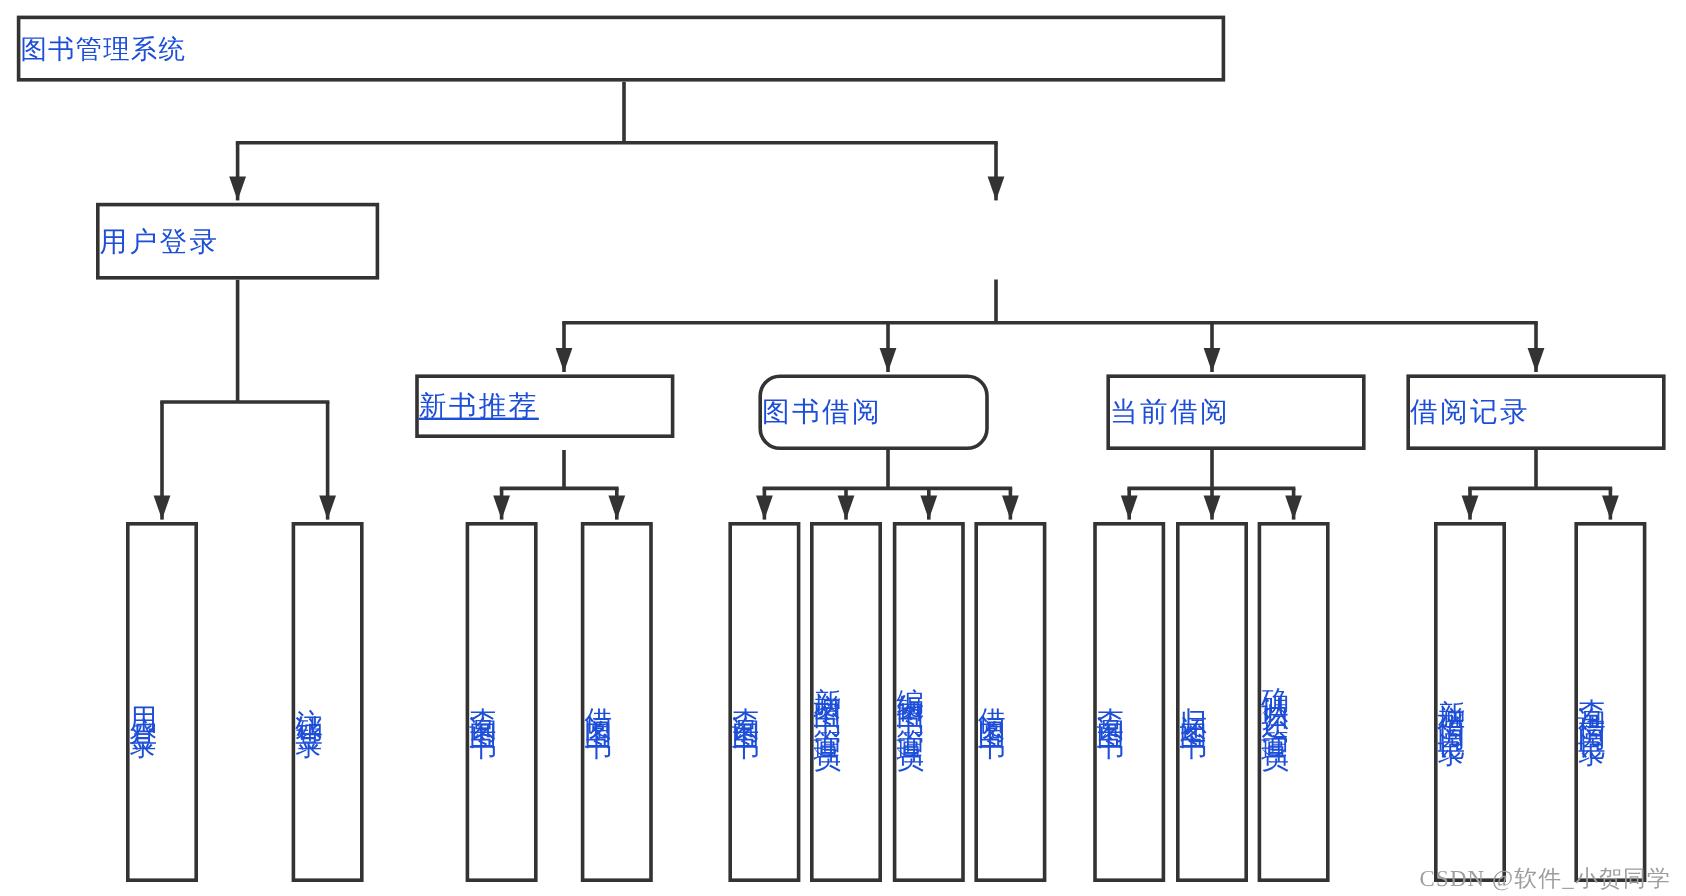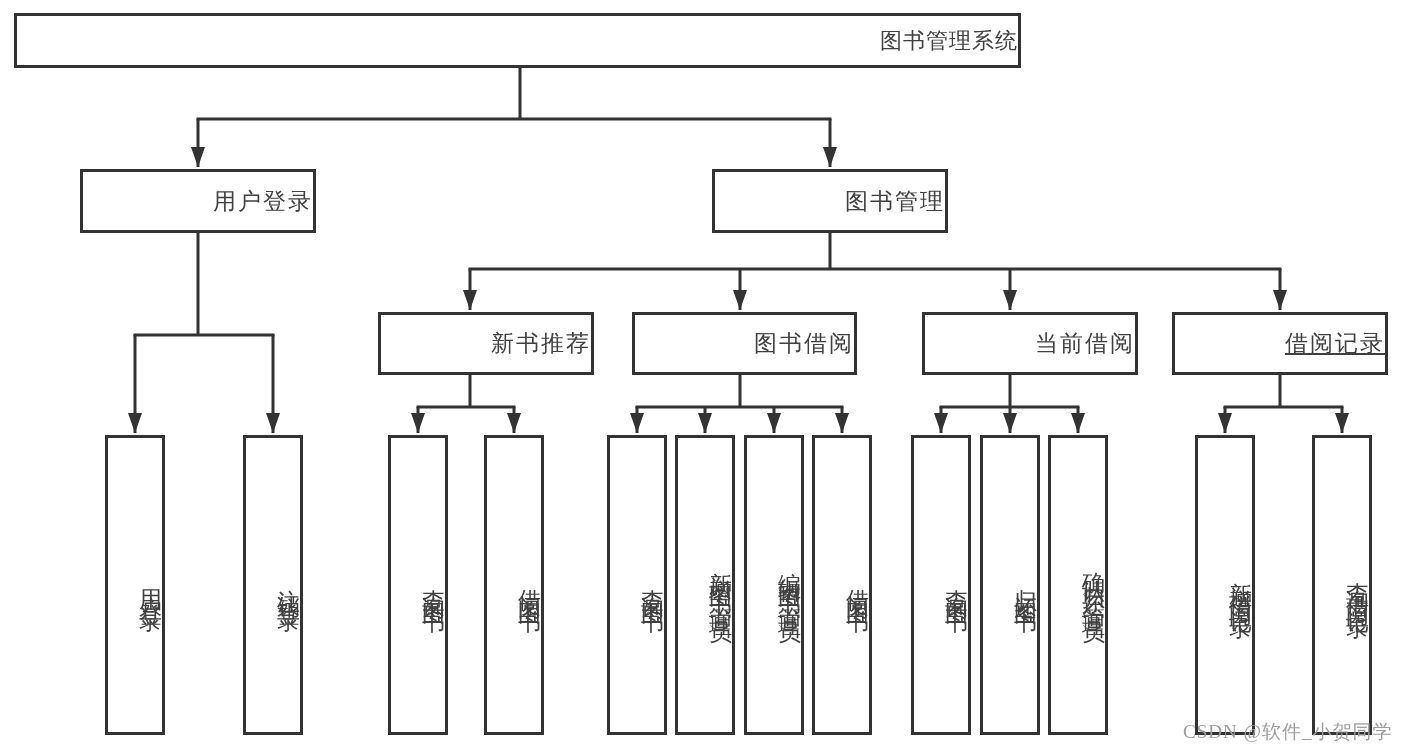--- a/index.html
+++ b/index.html
@@ -17,22 +17,22 @@
     width: 1405px; height: 747px;
     z-index: 1;
   }
   .node {
     position: absolute;
     box-sizing: border-box;
     border: 3px solid #333333;
     background: #ffffff;
     display: flex;
     align-items: center;
-    justify-content: flex-end;
-    color: #404040;
+    justify-content: flex-start;
+    color: #1d4ed8;
     z-index: 2;
   }
   .node .hlabel {
     font-size: 23px;
     letter-spacing: 2px;
     line-height: 1;
     white-space: nowrap;
   }
   .node.root .hlabel { font-size: 22px; letter-spacing: 1px; }
   .node.leaf .vlabel {
@@ -114,34 +114,31 @@
     </g>
   </svg>
 
   <div class="node root" style="left:14px; top:13px; width:1007px; height:55px;">
     <span class="hlabel">图书管理系统</span>
   </div>
 
   <div class="node" style="left:80px; top:169px; width:236px; height:64px;">
     <span class="hlabel">用户登录</span>
   </div>
-  <div class="node" style="left:712px; top:169px; width:236px; height:64px;">
-    <span class="hlabel">图书管理</span>
-  </div>
 
-  <div class="node" style="left:378px; top:312px; width:216px; height:63px;">
+  <div class="node" style="left:346px; top:312px; width:216px; height:53px;text-decoration:underline;">
     <span class="hlabel">新书推荐</span>
   </div>
-  <div class="node" style="left:632px; top:312px; width:225px; height:63px;">
+  <div class="node" style="left:632px; top:312px; width:192px; height:63px;border-radius:18px;">
     <span class="hlabel">图书借阅</span>
   </div>
   <div class="node" style="left:902px; top:312px; width:216px; height:63px;margin-left:20px;">
     <span class="hlabel">当前借阅</span>
   </div>
-  <div class="node" style="left:1172px; top:312px; width:216px; height:63px;text-decoration:underline;">
+  <div class="node" style="left:1172px; top:312px; width:216px; height:63px;">
     <span class="hlabel">借阅记录</span>
   </div>
 
   <div class="node leaf" style="left:105px; top:435px; width:60px; height:300px;">
     <span class="vlabel">用户登录</span>
   </div>
   <div class="node leaf" style="left:243px; top:435px; width:60px; height:300px;">
     <span class="vlabel">注销登录</span>
   </div>
 

